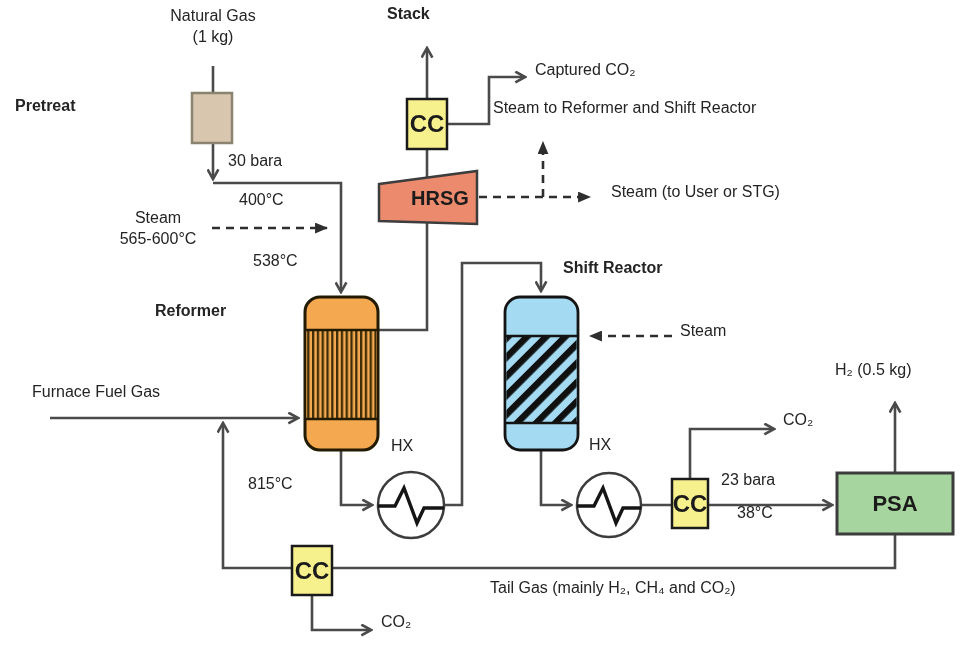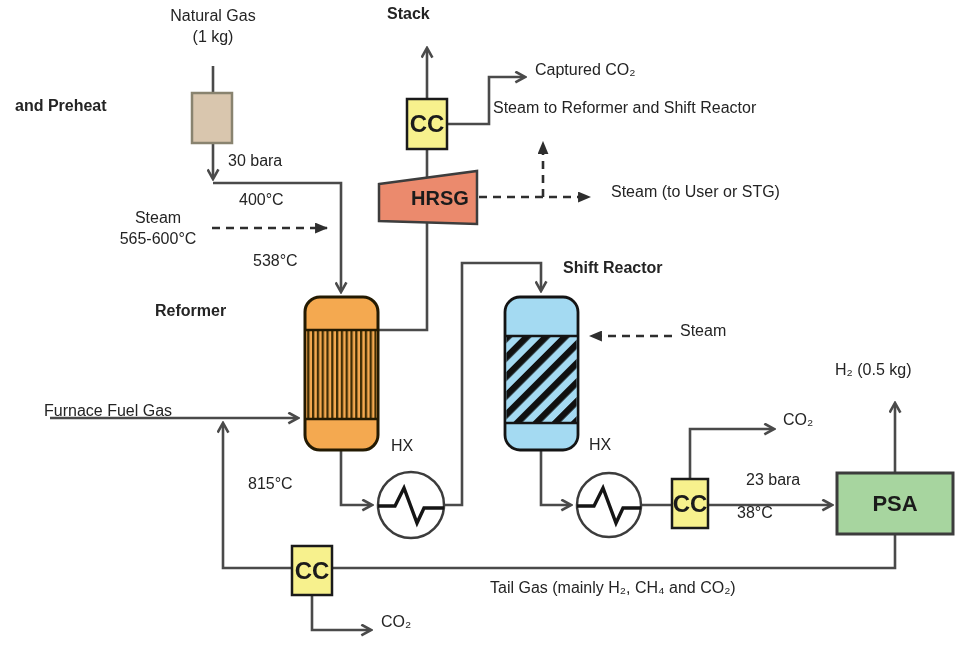--- a/index.html
+++ b/index.html
@@ -112,21 +112,21 @@
 
     <rect x="837" y="473" width="116" height="61" fill="#a7d59f" stroke="#3c3c3c" stroke-width="3"></rect>
   </svg>
 
   <div class="lbl center" style="left:130px;top:6px;width:166px;">
     <span>Natural Gas</span>
     <span>(1 kg)</span>
   </div>
 
   <div class="lbl bold" style="left:15px;top:96px;">
-    <span>and Preheat</span>
+    <span>Pretreat</span>
   </div>
 
   <div class="lbl bold" style="left:387px;top:4px;">Stack</div>
 
   <div class="lbl" style="left:535px;top:60px;">Captured CO₂</div>
 
   <div class="lbl" style="left:493px;top:98px;">Steam to Reformer and Shift Reactor</div>
 
   <div class="lbl" style="left:611px;top:182px;">Steam (to User or STG)</div>
 
@@ -140,31 +140,31 @@
   </div>
 
   <div class="lbl" style="left:253px;top:251px;">538°C</div>
 
   <div class="lbl bold" style="left:155px;top:301px;">Reformer</div>
 
   <div class="lbl bold" style="left:563px;top:258px;">Shift Reactor</div>
 
   <div class="lbl" style="left:680px;top:321px;">Steam</div>
 
-  <div class="lbl" style="left:44px;top:382px;margin-top:19px;">Furnace Fuel Gas</div>
+  <div class="lbl" style="left:32px;top:382px;">Furnace Fuel Gas</div>
 
   <div class="lbl" style="left:248px;top:474px;">815°C</div>
 
   <div class="lbl" style="left:391px;top:436px;">HX</div>
 
   <div class="lbl" style="left:589px;top:435px;">HX</div>
 
   <div class="lbl" style="left:783px;top:410px;">CO₂</div>
 
-  <div class="lbl" style="left:721px;top:470px;margin-left:25px;">23 bara</div>
+  <div class="lbl" style="left:721px;top:470px;">23 bara</div>
 
   <div class="lbl" style="left:737px;top:503px;">38°C</div>
 
   <div class="lbl" style="left:835px;top:360px;">H₂ (0.5 kg)</div>
 
   <div class="lbl" style="left:453px;top:578px;margin-left:37px;">Tail Gas (mainly H₂, CH₄ and CO₂)</div>
 
   <div class="lbl" style="left:381px;top:612px;">CO₂</div>
 
   <div class="boxlbl cc-lbl" style="left:407px;top:99px;width:40px;height:50px;">CC</div>

